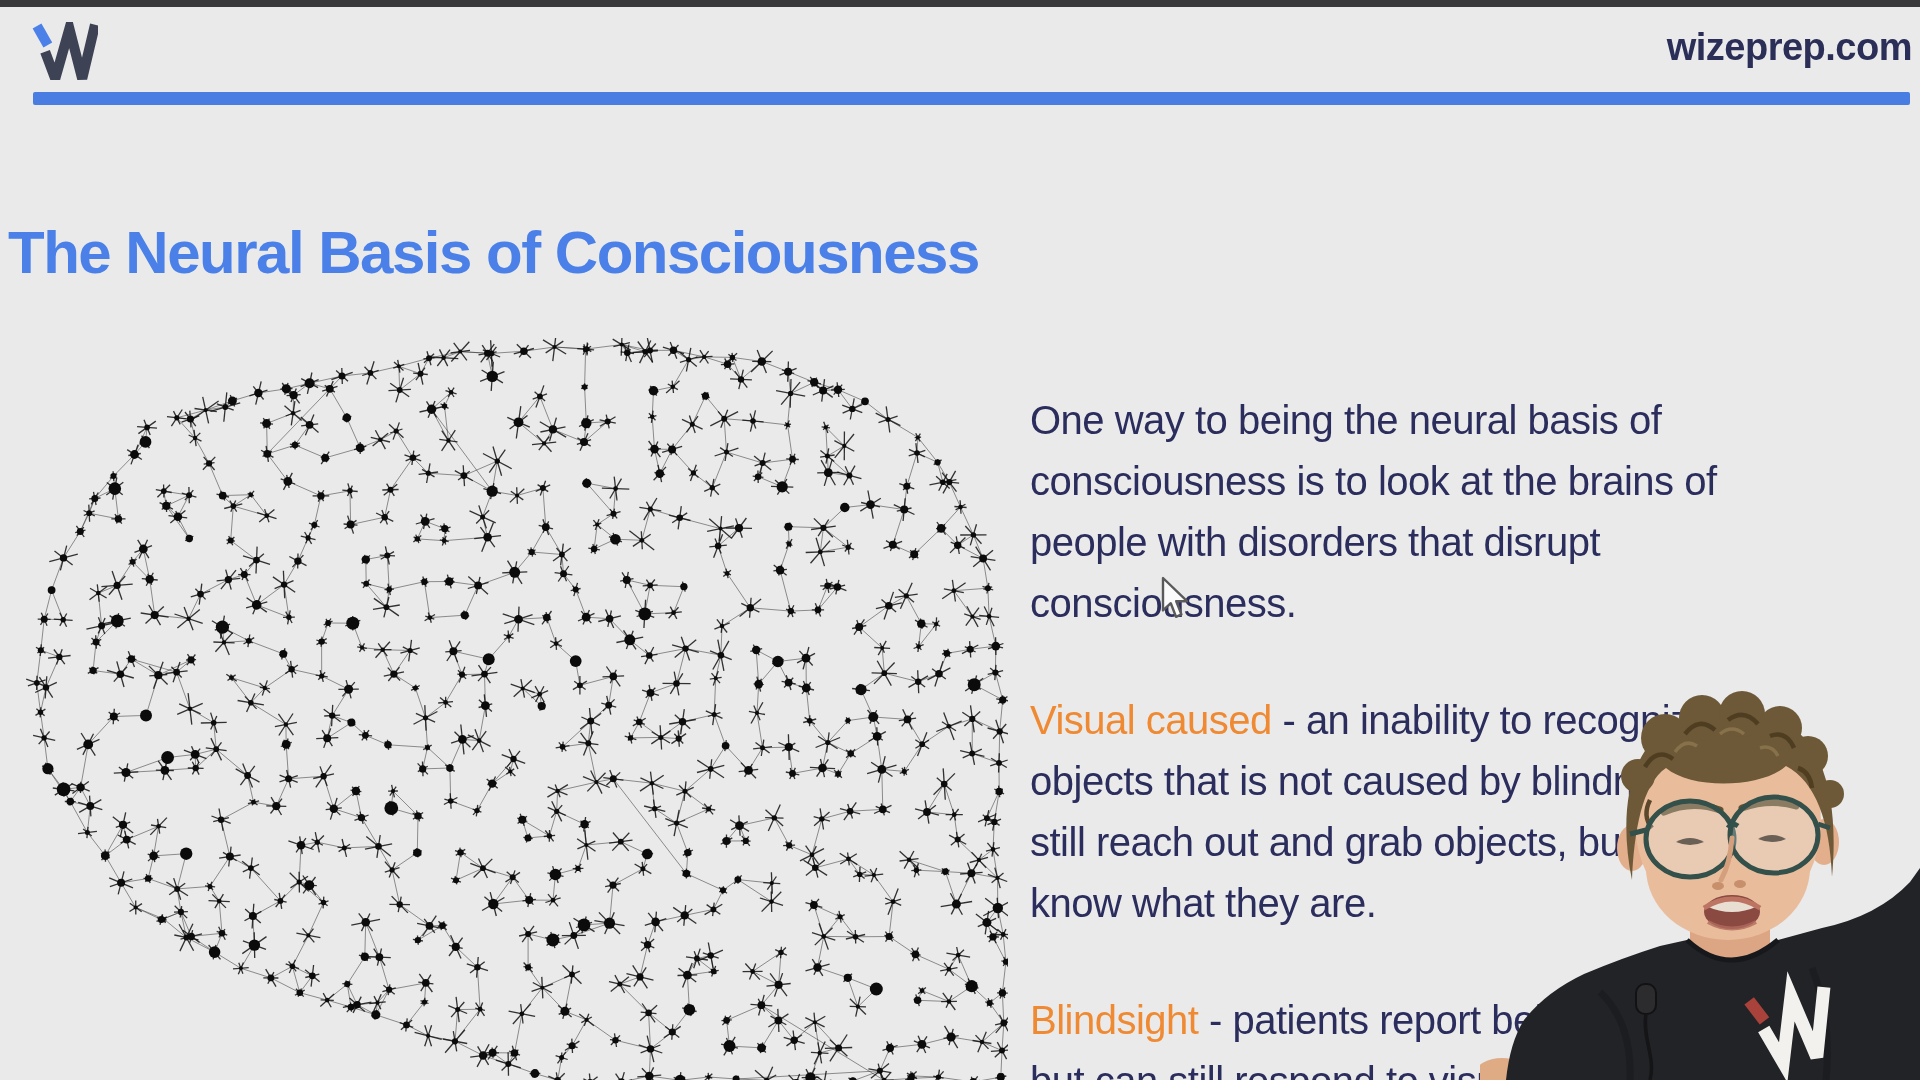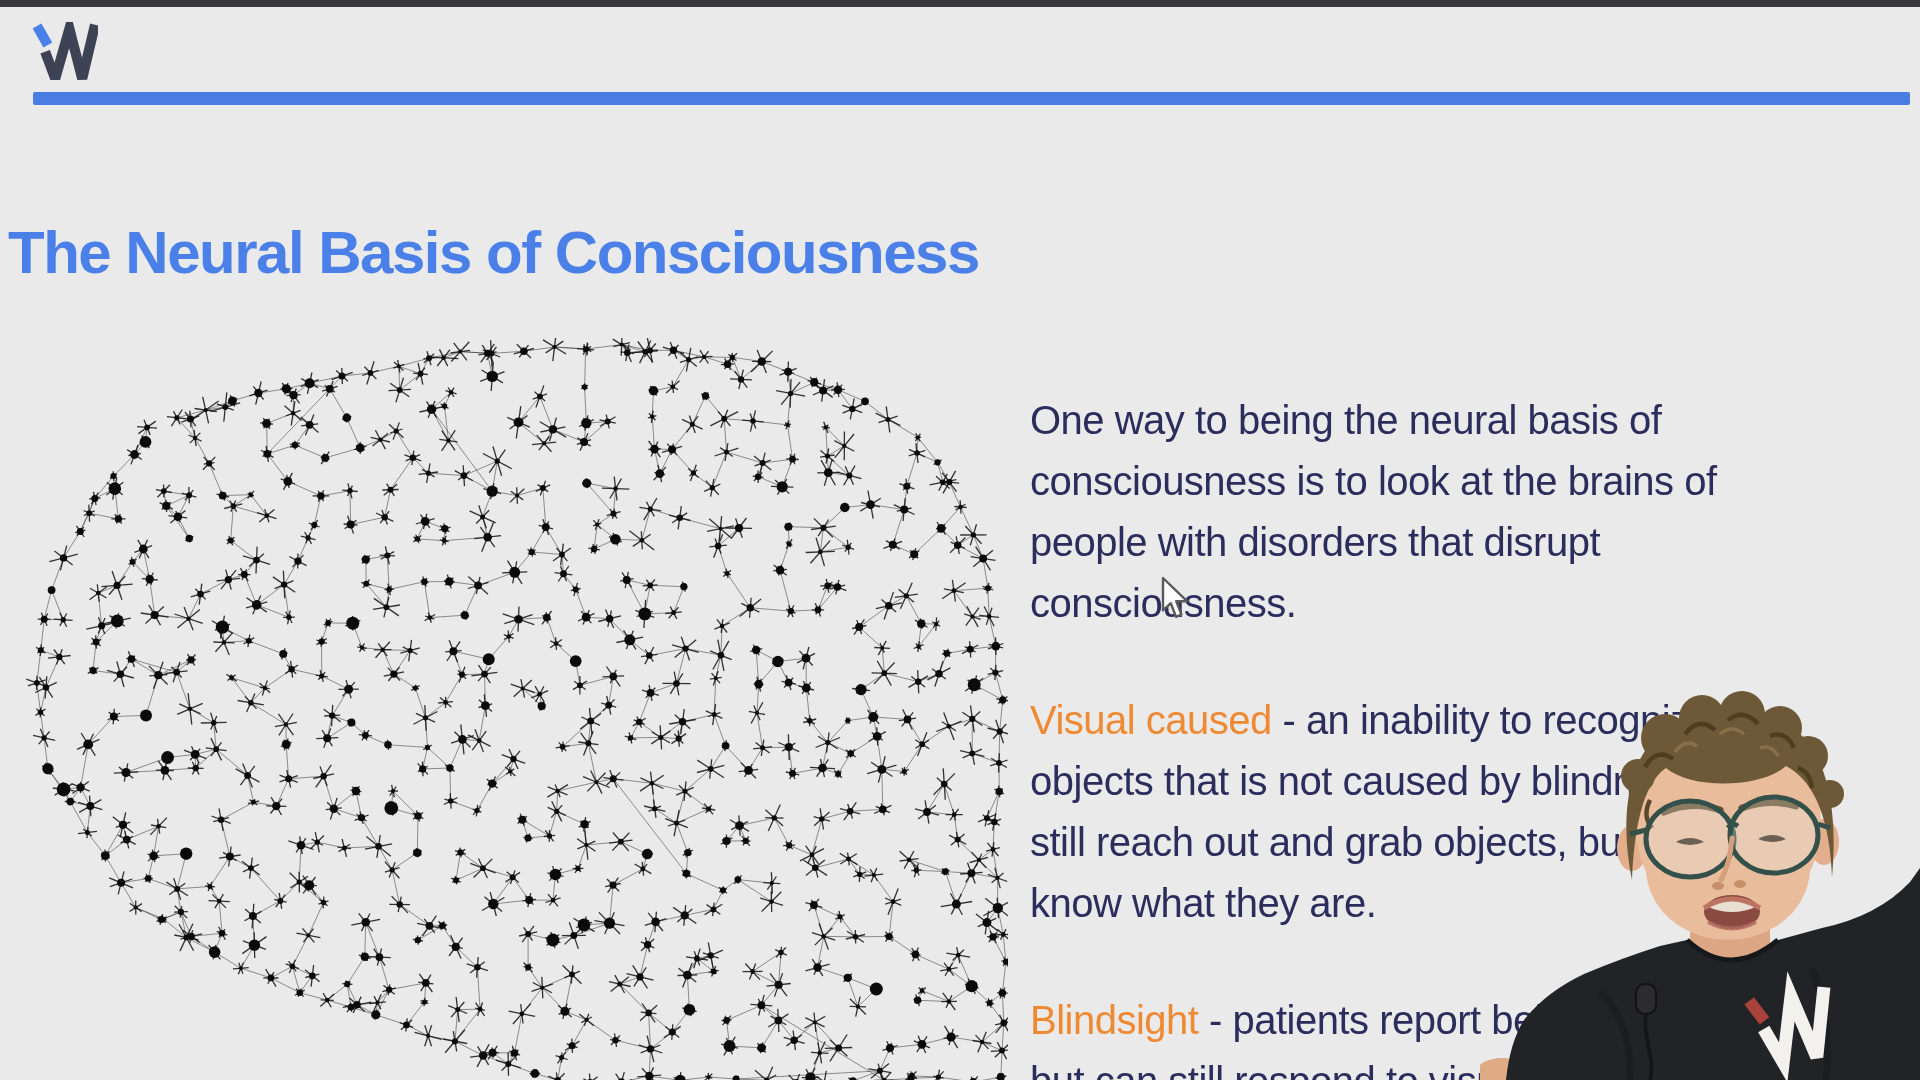--- a/index.html
+++ b/index.html
@@ -33,20 +33,21 @@
 
 <div class="stage">
 
   <div class="topbar"></div>
 
   <svg class="logo" width="68" height="58" viewBox="0 0 100 86">
     <path d="M10,6 L26,34" stroke="#4a80e8" stroke-width="15" stroke-linecap="butt" fill="none"></path>
     <path d="M22,44 L37,84 L58,10 L77,84 L96,4" stroke="#3d4255" stroke-width="15" fill="none" stroke-linejoin="miter"></path>
   </svg>
 
+  <div class="site">wizeprep.com</div>
 
   <div class="rule"></div>
 
   <h1 class="title">The Neural Basis of Consciousness</h1>
 
   <svg id="brain" width="1000" height="745" viewBox="0 0 1000 745">
       <g stroke="#2a2a2a" stroke-opacity="0.5" stroke-width="1">
         <line x1="139.1" y1="89.4" x2="137.5" y2="103.9"></line>
         <line x1="139.1" y1="89.4" x2="126.5" y2="116.5"></line>
         <line x1="126.5" y1="116.5" x2="137.5" y2="103.9"></line>

